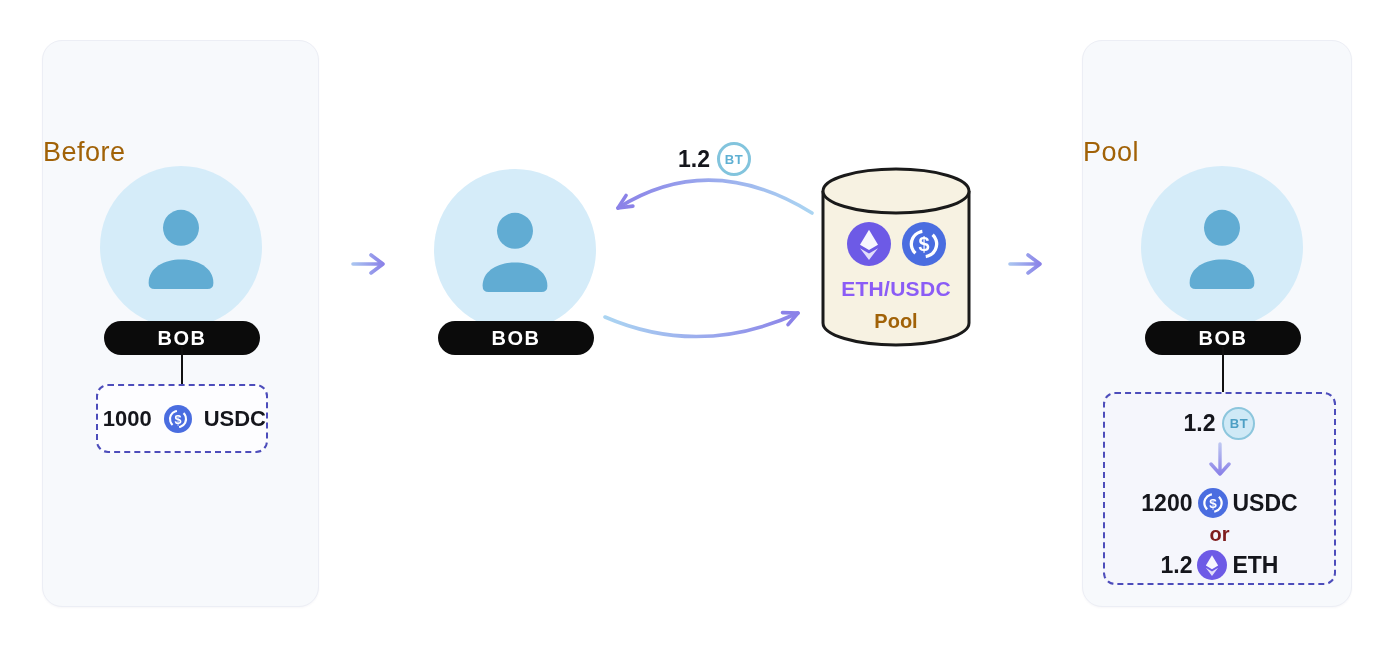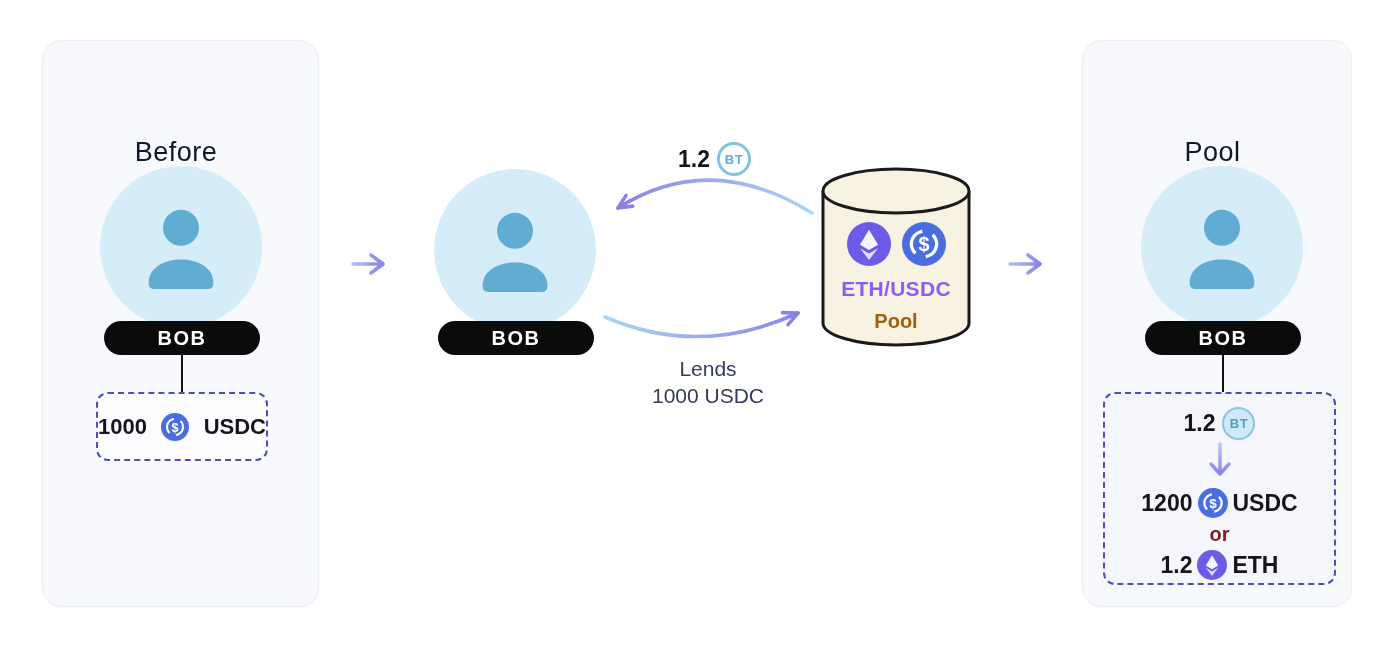--- a/index.html
+++ b/index.html
@@ -9,41 +9,41 @@
     position: relative; width: 1400px; height: 648px;
     background: #ffffff; overflow: hidden;
   }
   .panel {
     position: absolute; top: 40px; width: 277px; height: 567px;
     background: #f7f9fc; border: 1px solid #eceef5; border-radius: 20px;
     box-shadow: 0 1px 2px rgba(40,60,100,0.04);
   }
   .panel-title {
     position: absolute; left: 0; right: 9px; top: 96px;
-    text-align: center; font-size: 27px; font-weight: 500;
-    color: #0f172a; letter-spacing: 0.5px;
+    font-size: 27px; font-weight: 500;
+    color: #a16207; letter-spacing: 0.5px;
   }
   .avatar {
     position: absolute; width: 162px; height: 162px; border-radius: 50%;
     background: #d5ecf9; display: flex; align-items: center; justify-content: center;
   }
   .name-pill {
     position: absolute; width: 156px; height: 34px; border-radius: 17px;
     background: #0b0b0b; color: #ffffff; font-weight: bold; font-size: 20px;
     letter-spacing: 1.5px; display: flex; align-items: center; justify-content: center; margin-top: 8px;
   }
   .connector {
     position: absolute; width: 2px; height: 45px; background: #111111;
   }
   .dashed-box {
     position: absolute; border: 2px dashed #4d4dbb; border-radius: 12px;
   }
   .holding-box {
-    left: 96px; top: 392px; width: 172px; height: 69px; background: #fdfdff;
-    display: flex; align-items: center; justify-content: space-between; gap: 5px;
+    left: 96px; top: 384px; width: 172px; height: 69px; background: #fdfdff;
+    display: flex; align-items: center; justify-content: flex-end; gap: 12px;
   }
   .amount-text { font-size: 22px; font-weight: bold; color: #15161c; }
   .token-row { display: flex; align-items: center; justify-content: center; gap: 5px; text-align: center; }
   .lend-label {
     position: absolute; left: 608px; top: 355px; width: 200px;
     text-align: center; color: #363c5e; font-size: 21px; font-weight: 500;
     line-height: 27px;
   }
   .receive-label {
     position: absolute; left: 678px; top: 142px;
@@ -137,24 +137,20 @@
     <defs>
         <linearGradient id="g-bot" x1="0" y1="0" x2="1" y2="0">
       <stop offset="0" stop-color="#abd5f2"></stop>
           <stop offset="1" stop-color="#8b82e8"></stop>
     </linearGradient>
       </defs>
     <path d="M 10 17 Q 105 58, 203 13" fill="none" stroke="url(#g-bot)" stroke-width="3.6" stroke-linecap="round"></path>
     <path d="M 187.5 12.6 L 203 13 L 193 24.6" fill="none" stroke="#8b82e8" stroke-width="3.6" stroke-linecap="round" stroke-linejoin="round"></path>
   </svg>
 
-  <div class="lend-label">
-    <div>Lends</div>
-    <div>1000 USDC</div>
-  </div>
 
   <div class="pool-wrap">
     <svg width="152" height="186" viewBox="0 0 152 186">
       <path d="M3,25 L3,157 A73,22 0 0 0 149,157 L149,25 Z" fill="#f7f2e2" stroke="none"></path>
       <path d="M3,25 L3,157 A73,22 0 0 0 149,157 L149,25" fill="none" stroke="#1a1a1a" stroke-width="3"></path>
       <ellipse cx="76" cy="25" rx="73" ry="22" fill="#f7f2e2" stroke="#1a1a1a" stroke-width="3"></ellipse>
     </svg>
     <div class="pool-content">
       <div class="pool-icons">
         <svg width="44" height="44" viewBox="0 0 40 40">

